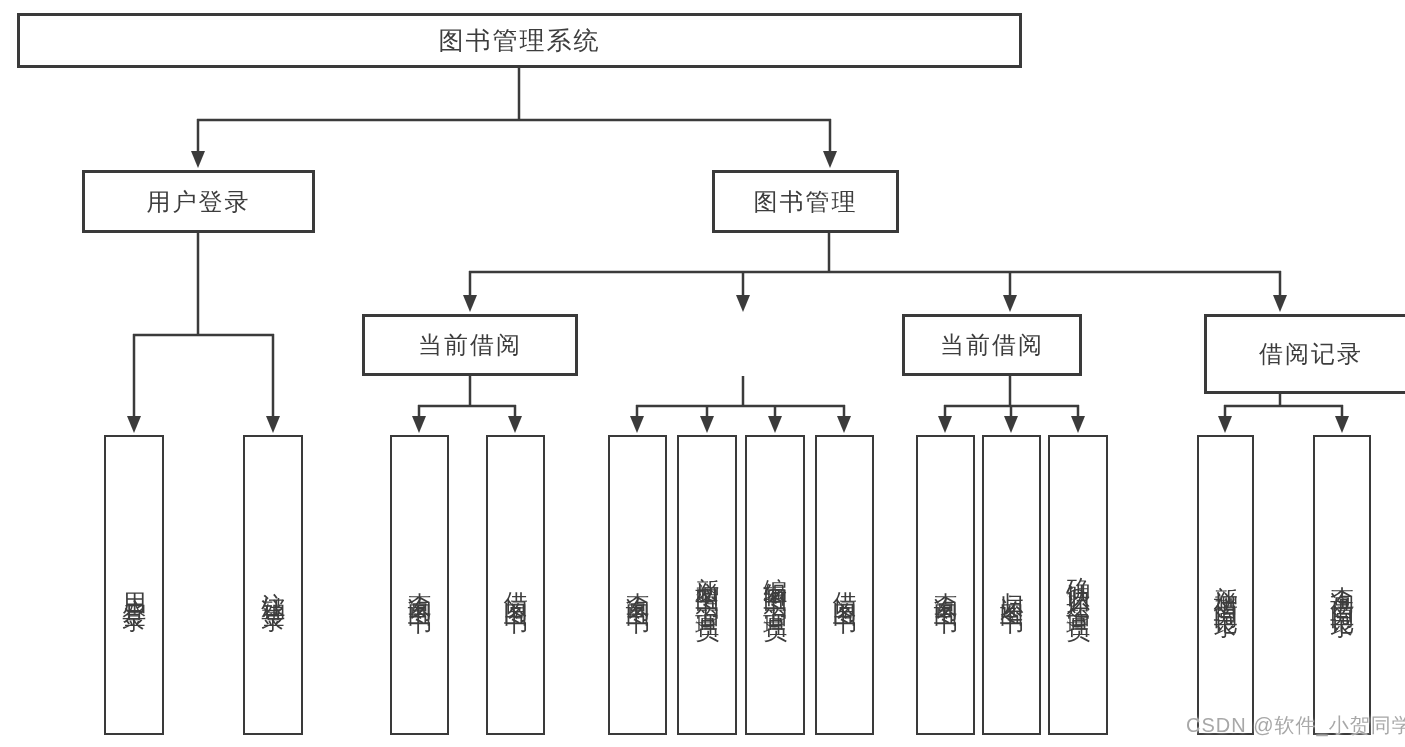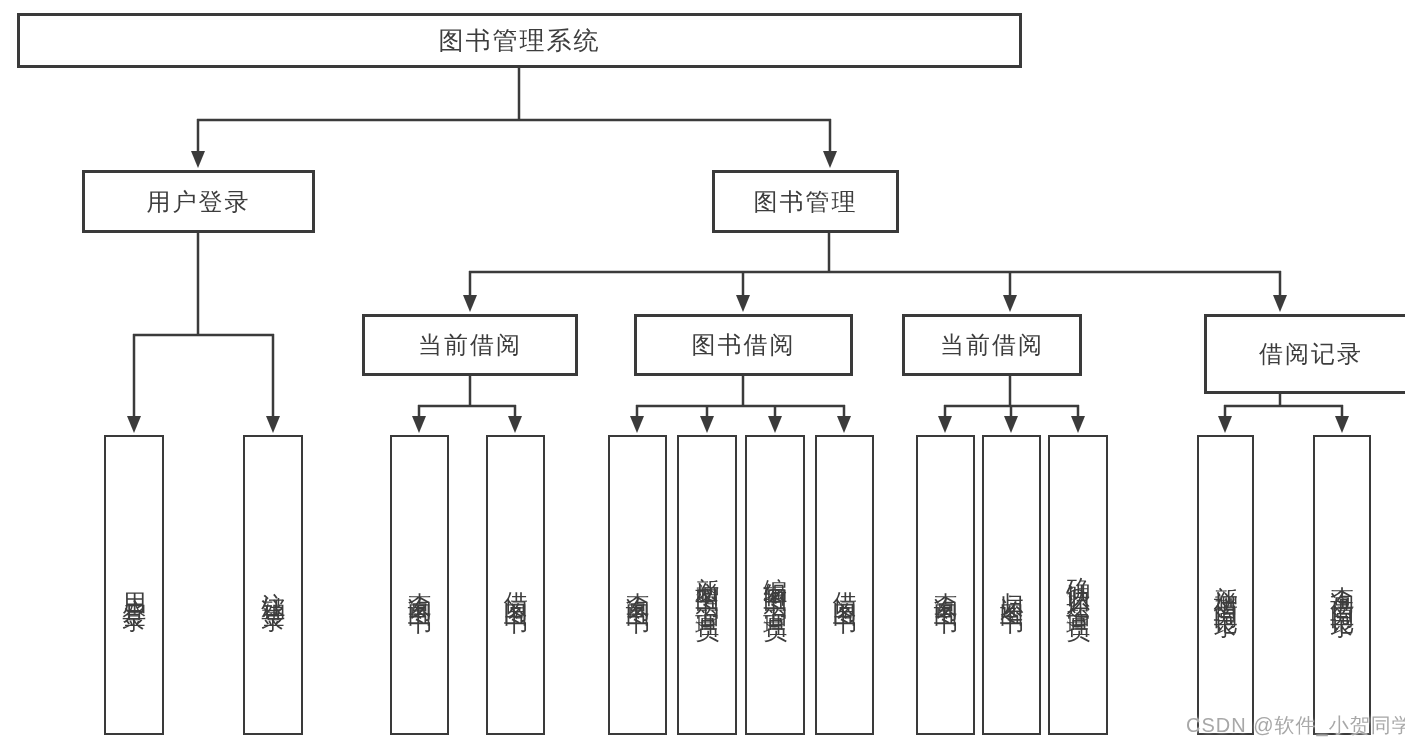--- a/index.html
+++ b/index.html
@@ -135,23 +135,20 @@
   <div class="box h" style="left:82px; top:170px; width:233px; height:63px;">
     <span>用户登录</span>
   </div>
   <div class="box h" style="left:712px; top:170px; width:187px; height:63px;">
     <span>图书管理</span>
   </div>
 
   <div class="box h" style="left:362px; top:314px; width:216px; height:62px;">
     <span>当前借阅</span>
   </div>
-  <div class="box h" style="left:634px; top:314px; width:219px; height:62px;">
-    <span>图书借阅</span>
-  </div>
   <div class="box h" style="left:902px; top:314px; width:180px; height:62px;">
     <span>当前借阅</span>
   </div>
   <div class="box h" style="left:1173px; top:314px; width:214px; height:80px;margin-left:31px;">
     <span>借阅记录</span>
   </div>
 
   <div class="box v" style="left:104px; top:435px; width:60px; height:300px;">
     <span class="vt">用户登录</span>
   </div>

